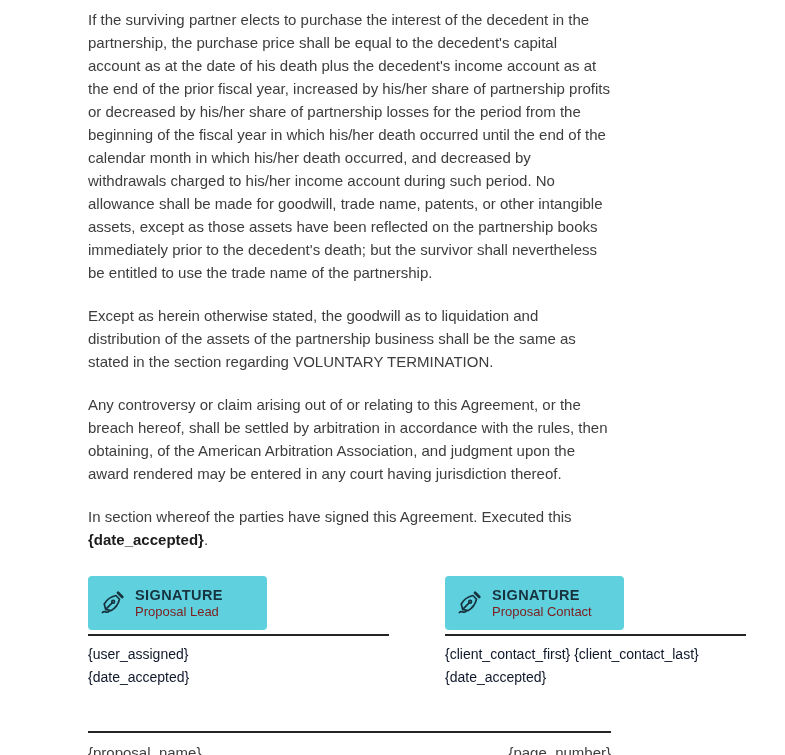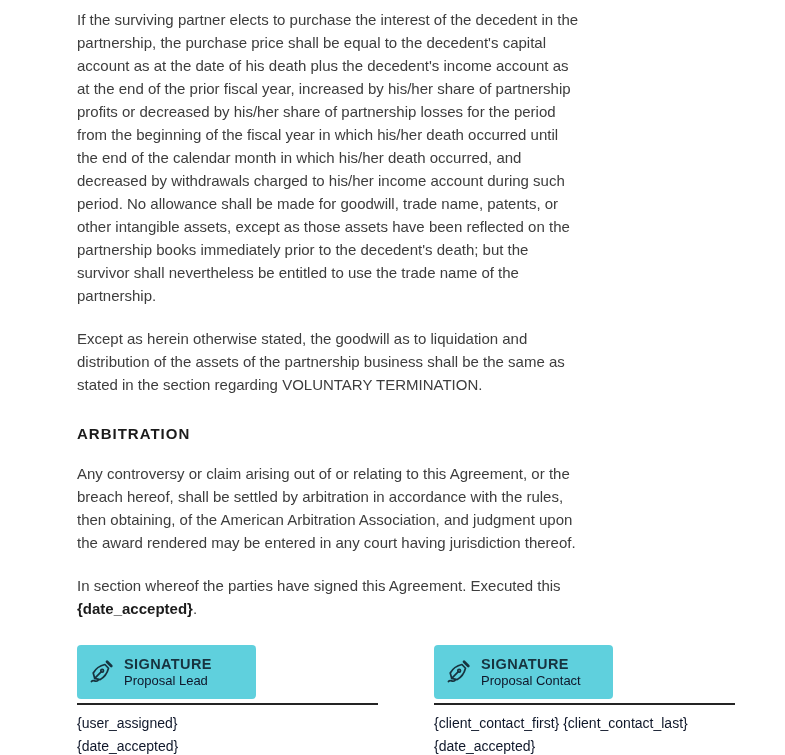--- a/index.html
+++ b/index.html
@@ -8,21 +8,22 @@
     height: 755px;
     background: #ffffff;
     font-family: "Liberation Sans", sans-serif;
     color: #3d3d3d;
     overflow: hidden;
   }
   .page {
     box-sizing: border-box;
     width: 645px;
     height: 755px;
-    padding: 8px 65px 0 77px;
+    padding: 8px 65px 0 57px;
+    margin-left: 31px;
   }
   .body-text {
     font-size: 15px;
     line-height: 23px;
     margin: 0 0 20px 0;
     color: #3d3d3d;
   }
   .section-heading {
     font-size: 15px;
     line-height: 23px;
@@ -62,21 +63,21 @@
   .sig-button-labels { display: flex; flex-direction: column; justify-content: center; }
   .sig-button-title {
     font-size: 14.5px;
     font-weight: bold;
     letter-spacing: 0.4px;
     color: #17333f;
     line-height: 18px;
   }
   .sig-button-subtitle {
     font-size: 13px;
-    color: #0f172a;
+    color: #7f1d1d;
     line-height: 16px;
   }
   .sig-line {
     border: none;
     border-top: 2px solid #242424;
     margin: 4px 0 0 0;
     width: 100%;
   }
   .sig-name, .sig-date {
     font-size: 14px;
@@ -103,21 +104,20 @@
 </style>
 </head>
 <body>
 
 <div class="page">
 
   <p class="body-text">If the surviving partner elects to purchase the interest of the decedent in the partnership, the purchase price shall be equal to the decedent's capital account as at the date of his death plus the decedent's income account as at the end of the prior fiscal year, increased by his/her share of partnership profits or decreased by his/her share of partnership losses for the period from the beginning of the fiscal year in which his/her death occurred until the end of the calendar month in which his/her death occurred, and decreased by withdrawals charged to his/her income account during such period. No allowance shall be made for goodwill, trade name, patents, or other intangible assets, except as those assets have been reflected on the partnership books immediately prior to the decedent's death; but the survivor shall nevertheless be entitled to use the trade name of the partnership.</p>
 
   <p class="body-text">Except as herein otherwise stated, the goodwill as to liquidation and distribution of the assets of the partnership business shall be the same as stated in the section regarding VOLUNTARY TERMINATION.</p>
 
-  <h2 class="section-heading">ARBITRATION</h2>
 
   <p class="body-text">Any controversy or claim arising out of or relating to this Agreement, or the breach hereof, shall be settled by arbitration in accordance with the rules, then obtaining, of the American Arbitration Association, and judgment upon the award rendered may be entered in any court having jurisdiction thereof.</p>
 
   <p class="body-text"><span>In section whereof the parties have signed this Agreement. Executed this </span><span class="witness-bold">{date_accepted}</span><span>.</span></p>
 
   <div class="signature-row">
 
     <div class="signature-col">
       <button class="sig-button">
         <span class="pen-icon">

